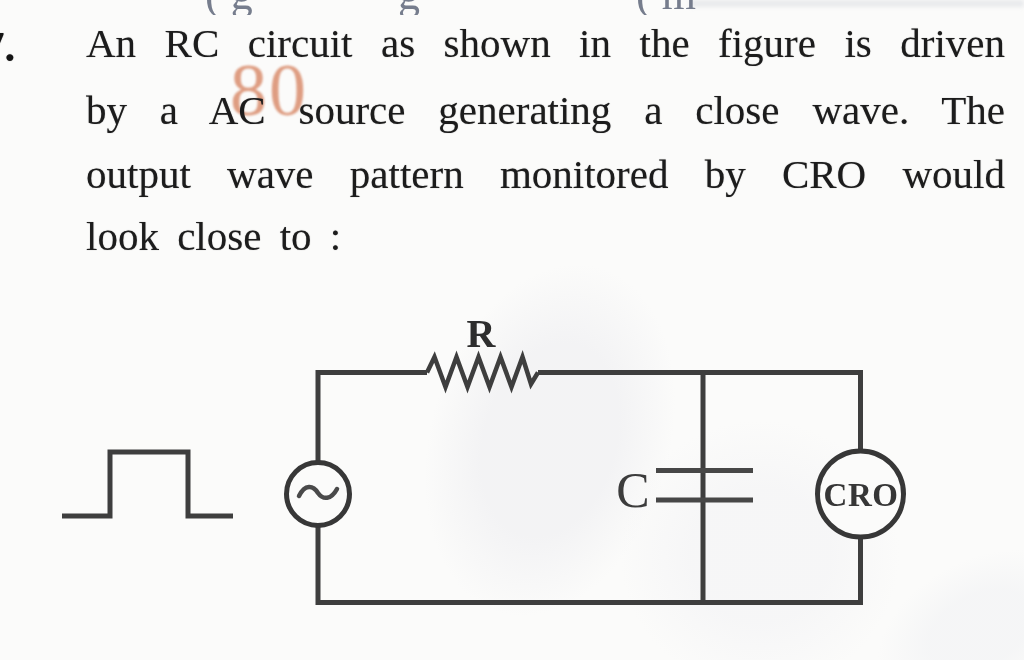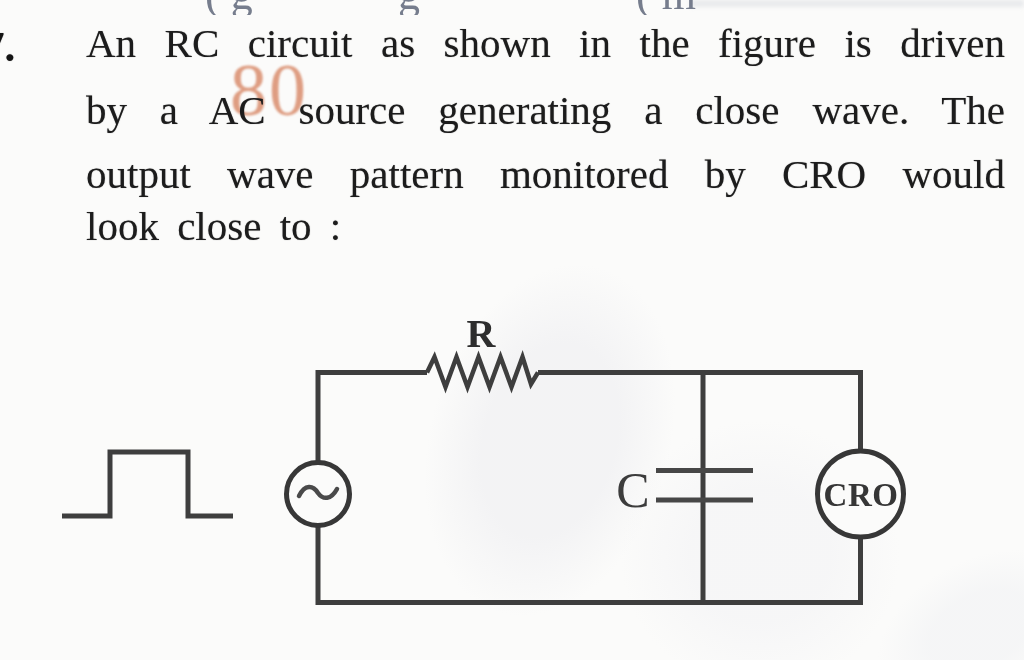--- a/index.html
+++ b/index.html
@@ -41,21 +41,21 @@
   .qnum { position:absolute; left:-17px; top:22px; z-index:2;
     font-size:43px; font-weight:700; color:#141414;
     text-shadow:0 0 1px rgba(25,25,25,.45); }
   .qline { position:absolute; left:86px; width:919px; z-index:2;
     font-size:41px; line-height:1.15; color:#1c1c1c;
     text-align:justify; text-align-last:justify;
     text-shadow:0 0 1px rgba(25,25,25,.45); }
   .qline.l0 { top:20px; }
   .qline.l1 { top:87px; }
   .qline.l2 { top:151px; }
-  .qline.l3 { top:203px; text-align:left; text-align-last:left; word-spacing:8px; }
+  .qline.l3 { top:213px; text-align:left; text-align-last:left; word-spacing:8px; }
 
   
   .circuit { position:absolute; left:0; top:0; z-index:2; }
   .wire  { fill:none; stroke:#3e3e3e; stroke-width:5; stroke-linejoin:miter; }
   .thin  { stroke-width:4.5; }
   .plate { fill:none; stroke:#474747; stroke-width:5; }
   .node  { fill:#fbfbfa; stroke:#373737; stroke-width:5; }
   .lblR  { font-family:"Liberation Serif", serif; font-size:40px; font-weight:700;
            fill:#2e2e2e; text-anchor:middle; }
   .lblC  { font-family:"Liberation Serif", serif; font-size:50px; fill:#3c3c3c;

